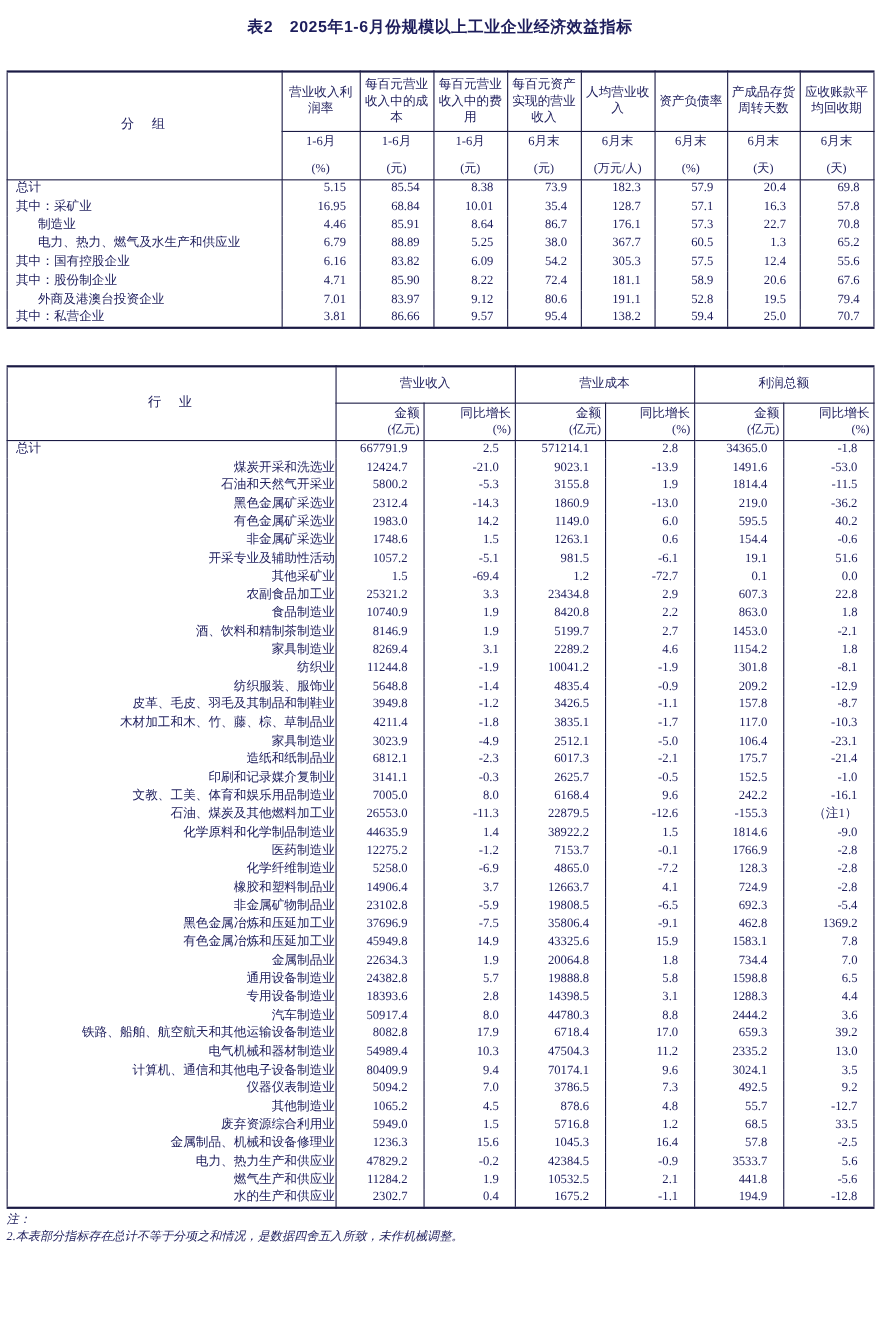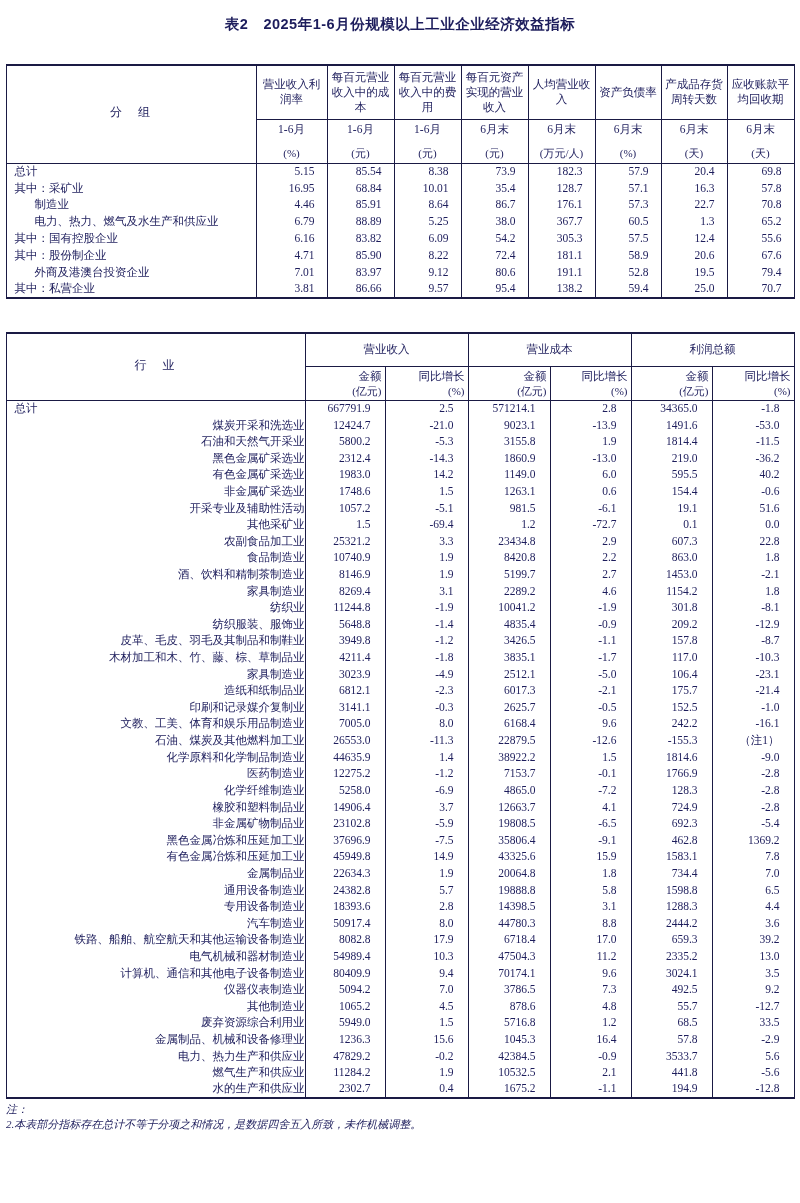--- a/index.html
+++ b/index.html
@@ -605,21 +605,21 @@
           <td class="num">68.5</td>
           <td class="num">33.5</td>
         </tr>
         <tr>
           <td class="label ind1">金属制品、机械和设备修理业</td>
           <td class="num">1236.3</td>
           <td class="num">15.6</td>
           <td class="num">1045.3</td>
           <td class="num">16.4</td>
           <td class="num">57.8</td>
-          <td class="num">-2.9</td>
+          <td class="num">-2.5</td>
         </tr>
         <tr>
           <td class="label ind1">电力、热力生产和供应业</td>
           <td class="num">47829.2</td>
           <td class="num">-0.2</td>
           <td class="num">42384.5</td>
           <td class="num">-0.9</td>
           <td class="num">3533.7</td>
           <td class="num">5.6</td>
         </tr>

